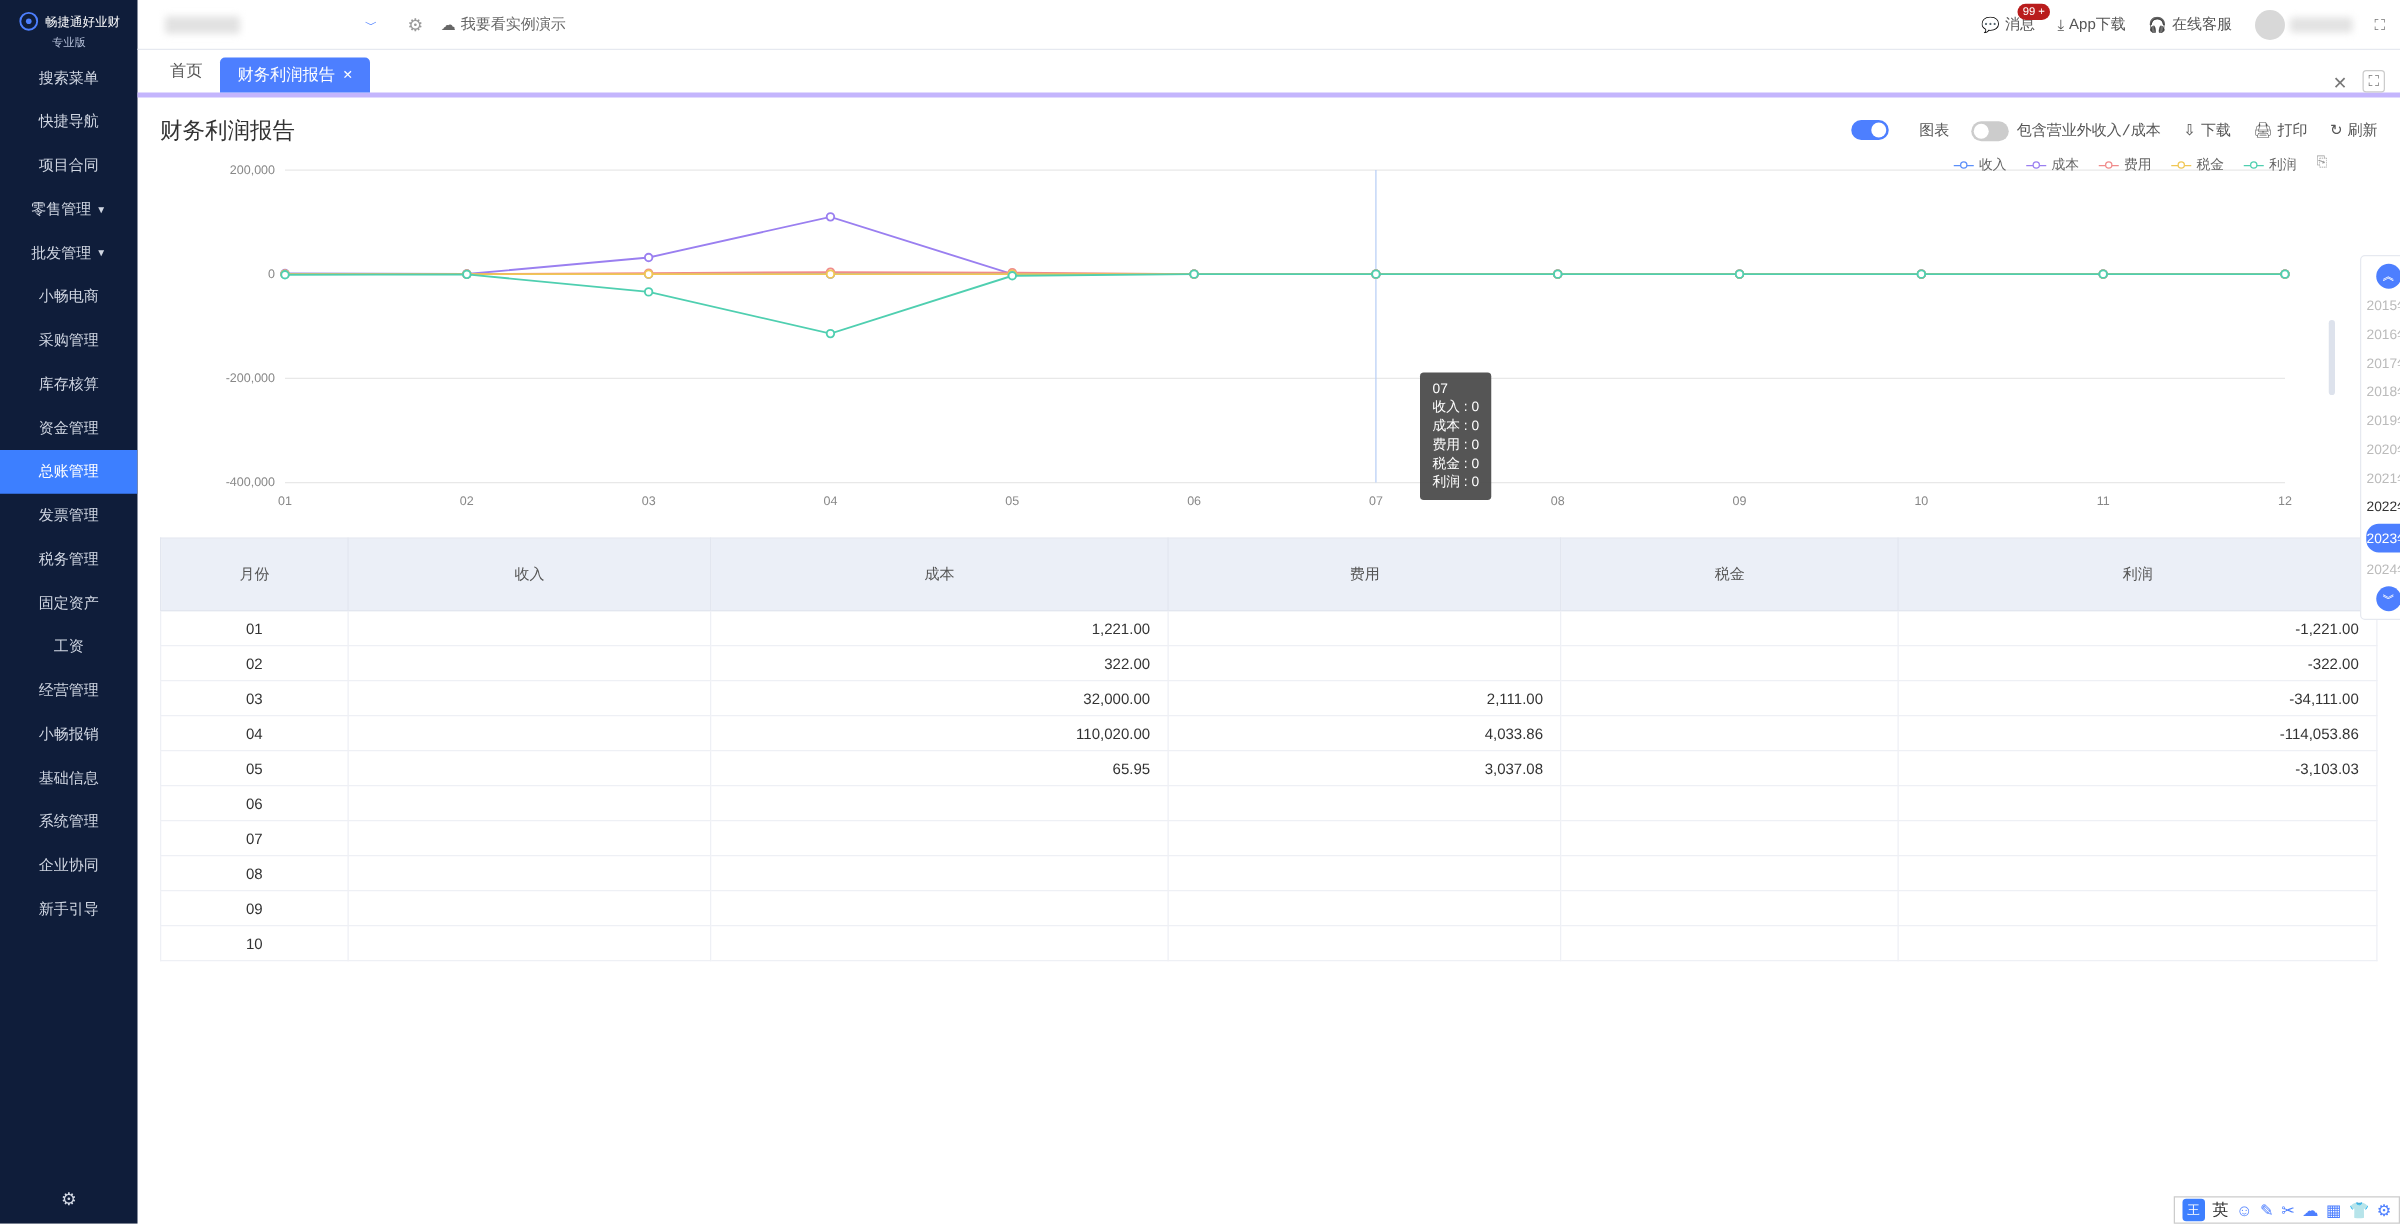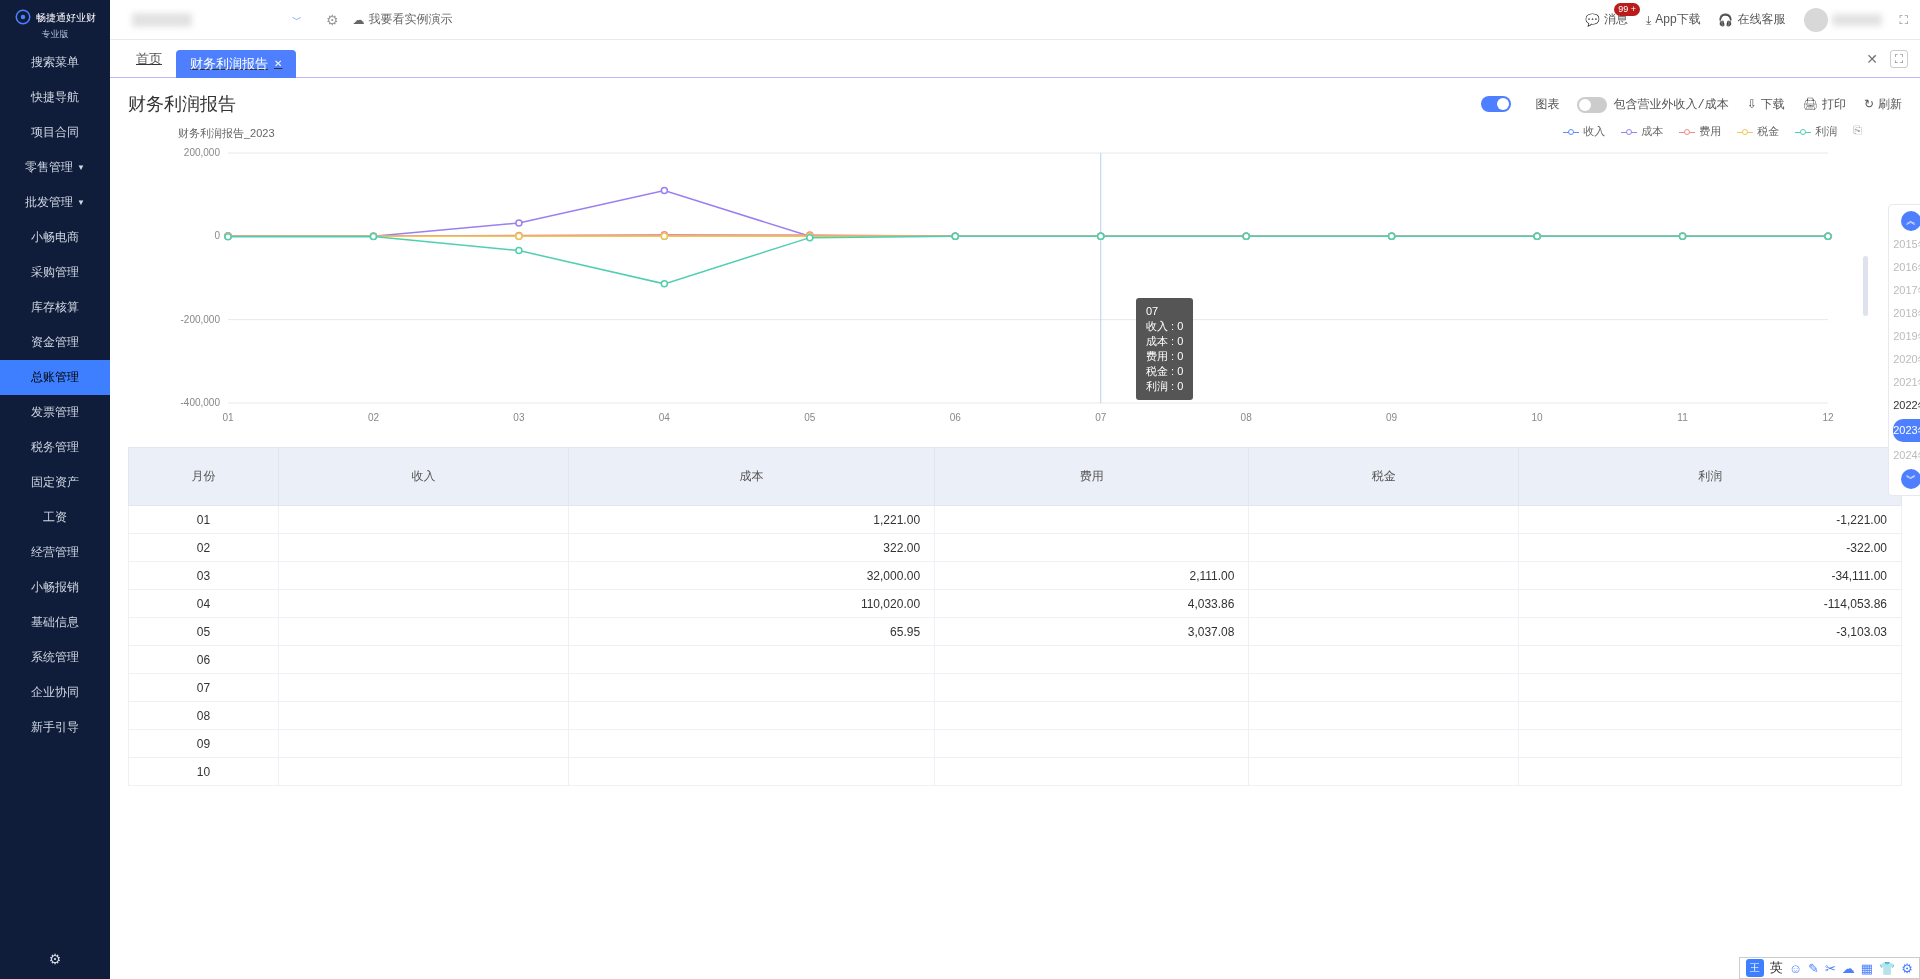--- a/index.html
+++ b/index.html
@@ -5,38 +5,38 @@
 * { margin: 0; padding: 0; box-sizing: border-box; }
 body { font-family: "Microsoft YaHei", Arial, sans-serif; font-size: 12px; color: #333; background: #fff; overflow: hidden; }
 .app { display: flex; width: 1920px; height: 979px; }
 .sidebar { width: 110px; background: #0f1d3a; color: #d4dae6; display: flex; flex-direction: column; align-items: center; }
 .logo { padding: 8px 4px 4px; text-align: center; display: flex; flex-direction: column; align-items: center;}
 .logo-icon { width: 18px; height: 18px; display: inline-block; }
 .logo-text { font-size: 10px; color: #fff; margin-top: 2px;}
 .logo-sub { font-size: 9px; color: #b3bed6; margin-top: 2px; }
 .side-items { flex: 1; overflow-y: auto; width: 100%; }
 .side-item { height: 35px; display: flex; align-items: center; justify-content: center; font-size: 12px; color: #d0d6e2; cursor: pointer; position: relative; }
-.side-item.active { background: #3d7fff; color: #000000; }
+.side-item.active { background: #3d7fff; color: #ffffff; }
 .side-item .caret { margin-left: 4px; font-size: 8px;}
 .side-gear { padding: 12px; text-align: center; font-size: 14px; cursor: pointer; }
 .main { flex: 1; display: flex; flex-direction: column; }
 .topbar { height: 40px; border-bottom: 1px solid #e6e9f0; display: flex; align-items: center; padding: 0 12px; justify-content: space-between;}
 .topbar-left { display: flex; align-items: center; gap: 14px; }
 .org-select { width: 190px; height: 28px; border-radius: 4px; display: flex; align-items: center; padding: 0 10px; color: #888; justify-content: space-between;}
 .org-text { filter: blur(3px); background: #e2e2e2; width: 60px; height: 14px; border-radius: 2px;}
 .chev { color: #4d7fff; font-size: 10px;}
 .gear-top { color: #999; cursor: pointer; font-size: 14px;}
 .demo-link { display: flex; align-items: center; gap: 4px; color: #666; cursor: pointer;}
 .topbar-right { display: flex; align-items: center; gap: 18px; }
 .top-btn { display: flex; align-items: center; gap: 4px; color: #555; cursor: pointer; position: relative;}
 .badge { position: absolute; top: -8px; right: -12px; background: #b91c1c; color: #fff; border-radius: 8px; padding: 0 4px; font-size: 9px; line-height: 13px;}
 .avatar { width: 24px; height: 24px; background: #d8d8d8; border-radius: 50%; }
 .user-name { filter: blur(3px); background: #e2e2e2; width: 50px; height: 12px; border-radius: 2px;}
 .fullscreen-icon { color: #777; cursor: pointer; }
-.tabbar { height: 38px; border-bottom: 1px solid #c4b5fd; display: flex; align-items: center; padding-left: 12px; position: relative; text-decoration: underline;}
+.tabbar { height: 38px; border-bottom: 4px solid #c4b5fd; display: flex; align-items: flex-end; padding-left: 12px; position: relative;}
 .tab { height: 100%; display: flex; align-items: center; padding: 0 14px; font-size: 13px; color: #555; cursor: pointer;}
 .tab.active { background: #4d7fff; color: #fff; border-radius: 4px 4px 0 0; height: 28px; margin-top: 10px;}
 .tab .close { margin-left: 6px; font-size: 10px; }
 .tab-close-all { position: absolute; right: 42px; font-size: 14px; color: #777; cursor: pointer;}
 .tab-expand { position: absolute; right: 12px; font-size: 12px; color: #777; cursor: pointer; border: 1px solid #ccc; width: 18px; height: 18px; border-radius: 3px; display: flex; align-items: center; justify-content: center;}
 .content { flex: 1; padding: 14px 18px; position: relative; overflow: hidden;}
 .page-header { display: flex; justify-content: space-between; align-items: center; margin-bottom: 10px;}
 .page-title { font-size: 18px; font-weight: 500; }
 .header-actions { display: flex; align-items: center; gap: 18px; font-size: 12px; color: #555;}
 .toggle { width: 30px; height: 16px; border-radius: 8px; background: #ccc; position: relative; cursor: pointer;}
@@ -180,21 +180,20 @@
               <span>打印</span>
             </div>
           <div class="action-link">
               <span>↻</span>
               <span>刷新</span>
             </div>
         </div>
       </div>
 
       <div class="chart-wrap">
-        <div class="chart-title">财务利润报告_2023</div>
         <div class="legend" id="legend">
             <div class="legend-item">
               <span class="leg-mark">
                 <span class="leg-line" style="background:#5b8ff9"></span>
                 <span class="leg-dot" style="border-color:#5b8ff9"></span>
               </span>
               <span>收入</span>
             </div>
             <div class="legend-item">
               <span class="leg-mark">

